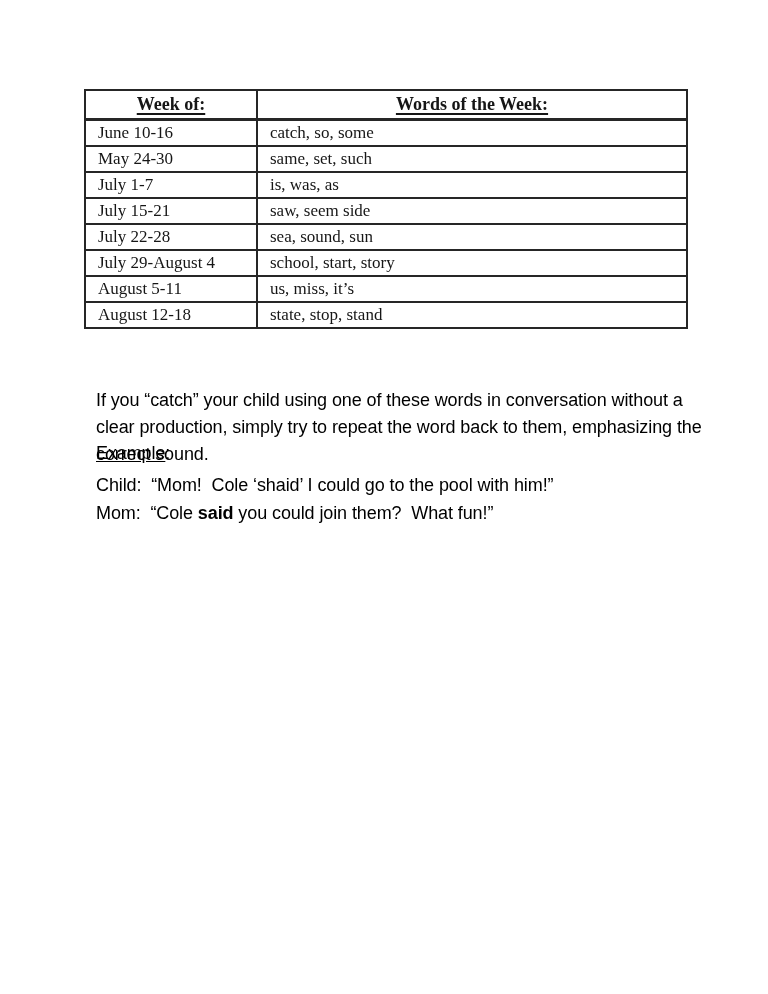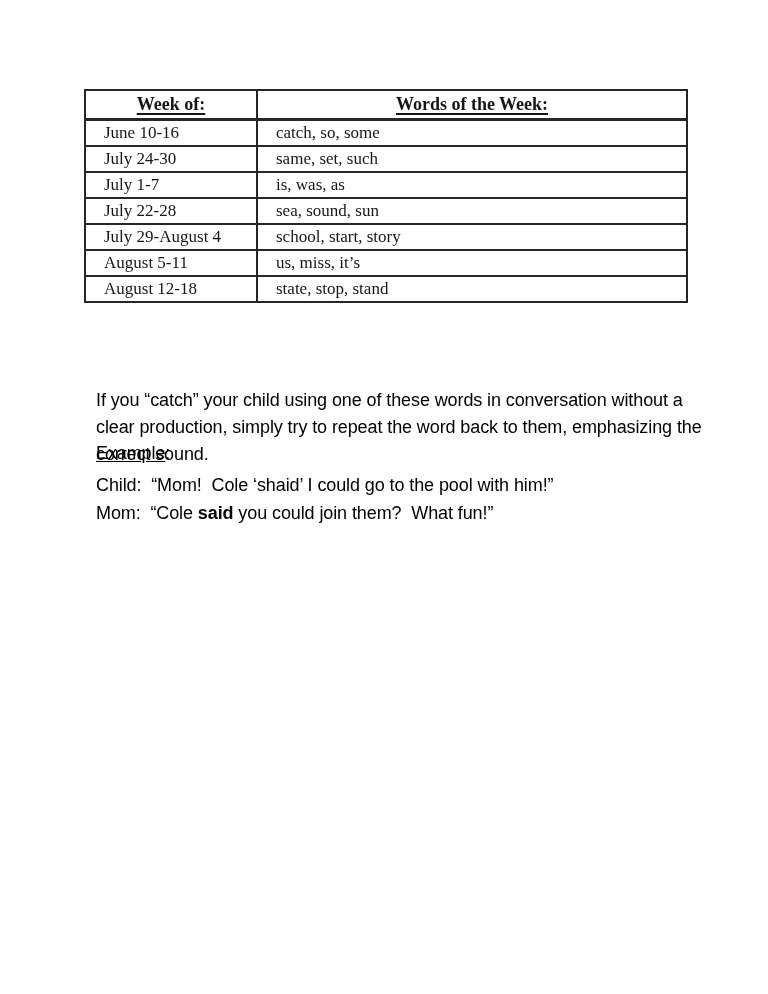--- a/index.html
+++ b/index.html
@@ -48,21 +48,21 @@
   table.words-table th .hdr-underline {
     text-decoration: underline;
     text-decoration-thickness: 2px;
     text-underline-offset: 3px;
   }
   table.words-table td {
     height: 21px;
     font-size: 17px;
     vertical-align: middle;
     text-align: left;
-    padding: 1px 4px 2px 18px;
+    padding: 1px 4px 2px 12px;
   }
 
   
   .bodytext {
     position: absolute;
     font-family: "Liberation Sans", "DejaVu Sans", sans-serif;
     font-size: 18px;
     color: #000000;
     margin: 8px;
     letter-spacing: -0.1px;
@@ -111,26 +111,30 @@
         <th><span class="hdr-underline">Week of:</span></th>
         <th><span class="hdr-underline">Words of the Week:</span></th>
       </tr>
     </thead>
     <tbody>
       <tr>
         <td>June 10-16</td>
         <td>catch, so, some</td>
       </tr>
       <tr>
-        <td>July 24-30</td>
+        <td>May 24-30</td>
         <td>same, set, such</td>
       </tr>
       <tr>
         <td>July 1-7</td>
         <td>is, was, as</td>
+      </tr>
+      <tr>
+        <td>July 15-21</td>
+        <td>saw, seem side</td>
       </tr>
       <tr>
         <td>July 22-28</td>
         <td>sea, sound, sun</td>
       </tr>
       <tr>
         <td>July 29-August 4</td>
         <td>school, start, story</td>
       </tr>
       <tr>

